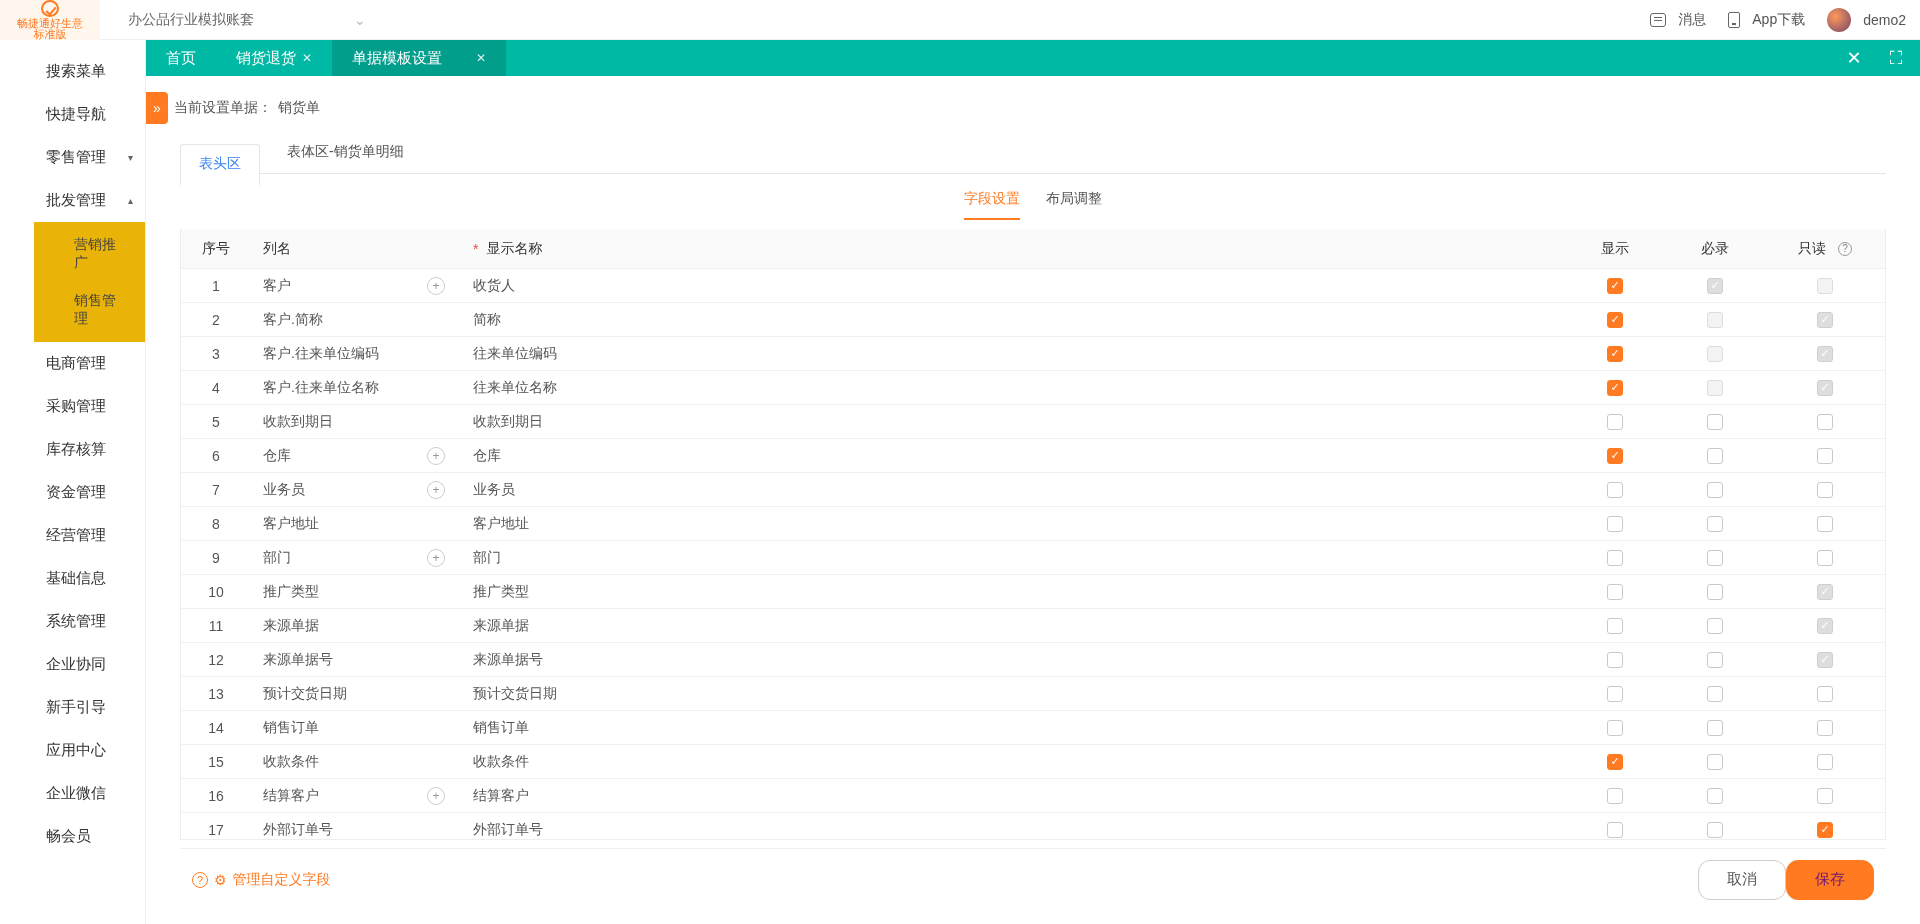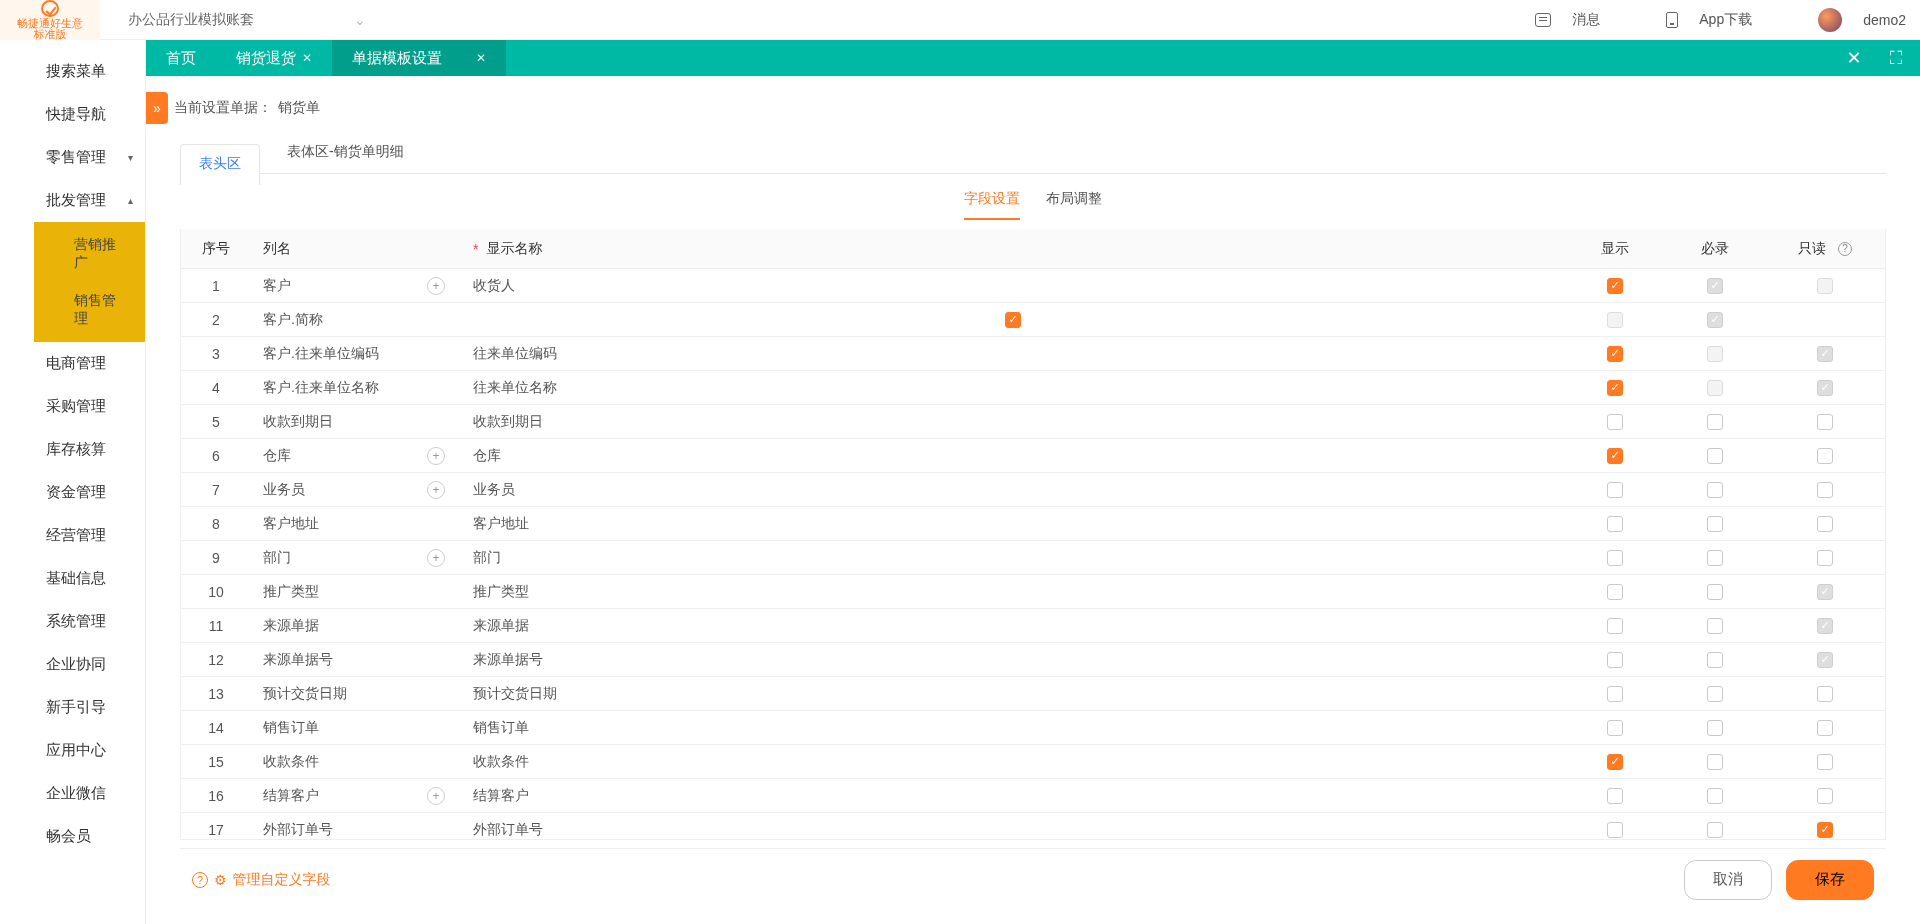--- a/index.html
+++ b/index.html
@@ -10,21 +10,21 @@
   .topbar { height: 40px; display: flex; align-items: center; padding: 0 14px 0 0; border-bottom: 1px solid #eee; }
   .brand { width: 100px; height: 40px; background: #fff7ee; display: flex; flex-direction: column; align-items: center; justify-content: center; line-height: 1; }
   .brand .logo { width: 18px; height: 18px; border: 2px solid #ff7a21; border-radius: 50%; position: relative; }
   .brand .logo::after { content: ""; position: absolute; left: 5px; top: 3px; width: 4px; height: 8px; border: 2px solid #ff7a21; border-top: none; border-left: none; transform: rotate(40deg); }
   .brand .t1 { font-size: 11px; color: #ff7a21; margin-top: 1px; }
   .brand .t2 { font-size: 11px; color: #ff7a21; }
   .account-sel { margin-left: 28px; color: #666; font-size: 14px; display: flex; align-items: center; gap: 100px; }
   .account-sel .caret { color: #bbb; }
   .spacer { flex: 1; }
   .top-right { display: flex; align-items: center; gap: 22px; color: #555; font-size: 14px; }
-  .tr-item { display: flex; align-items: center; gap: 21px; margin-left: 44px; }
+  .tr-item { display: flex; align-items: center; gap: 12px; }
   .icon { display: inline-block; }
   .avatar { width: 24px; height: 24px; border-radius: 50%; background: radial-gradient(circle at 35% 35%, #ff9a5a, #a66 60%, #744); }
 
   
   .shell { display: flex; height: calc(100% - 40px); }
   .nav { width: 112px; background: #fff; border-right: 1px solid #eee; padding-top: 10px; overflow-y: auto; margin-left: 34px; }
   .nav-item { padding: 12px 12px; font-size: 15px; color: #333; display: flex; justify-content: space-between; align-items: center; cursor: pointer; }
   .nav-item .arr { font-size: 10px; color: #666; }
   .nav-sub { background: #eab308; padding: 4px 16px; }
   .nav-sub .nav-item { padding: 10px 12px 10px 24px; font-size: 14px; color: #444; }
@@ -69,21 +69,21 @@
   .cb.on::after, .cb.dis-on::after { content: "✓"; font-size: 11px; line-height: 1; }
   .cb.dis { background: #f3f3f3; border-color: #ddd; }
   .cb.dis-on { background: #dedede; border-color: #cfcfcf; color: #fff; }
 
   
   .footer { height: 62px; margin: 8px 34px 14px; border-top: 1px solid #eee; display: flex; align-items: center; padding: 0 12px; }
   .manage-link { color: #ff7a21; display: flex; align-items: center; gap: 6px; font-size: 14px; }
   .manage-link .q { width: 16px; height: 16px; border: 1.5px solid #ff7a21; border-radius: 50%; display: inline-flex; align-items: center; justify-content: center; font-size: 11px; }
   .footer-spacer { flex: 1; }
   .btn { height: 40px; padding: 0 28px; border-radius: 12px; font-size: 15px; cursor: pointer; display: inline-flex; align-items: center; justify-content: center; border: 1px solid #ccc; background: #fff; color: #555; }
-  .btn.primary { background: #ff7a21; border-color: #ff7a21; color: #000000; margin-left: 14px; }
+  .btn.primary { background: #ff7a21; border-color: #ff7a21; color: #701a75; }
 
   
   .msg-ic { width: 16px; height: 14px; border: 1.5px solid #666; border-radius: 3px; position: relative; }
   .msg-ic::after { content: ""; position: absolute; left: 3px; top: 3px; right: 3px; height: 1.5px; background: #666; box-shadow: 0 3px 0 #666; }
   .app-ic { width: 12px; height: 16px; border: 1.5px solid #666; border-radius: 2px; position: relative; }
   .app-ic::after { content: ""; position: absolute; left: 3px; bottom: 2px; width: 4px; height: 1.5px; background: #666; }
   .ro-help { width: 14px; height: 14px; border: 1px solid #999; border-radius: 50%; display: inline-flex; align-items: center; justify-content: center; font-size: 10px; color: #888; }
 
   .tbody::-webkit-scrollbar { width: 10px; }
   .tbody::-webkit-scrollbar-thumb { background: #cfcfcf; border-radius: 5px; }
@@ -245,20 +245,21 @@
               </div>
               <div class="td center">
                 <span class="cb dis"></span>
               </div>
             </div>
             <div class="trow">
               <div class="td center">2</div>
               <div class="td colname-cell">
                 <span>客户.简称</span>
               </div>
+              <div class="td">简称</div>
               <div class="td center">
                 <span class="cb on"></span>
               </div>
               <div class="td center">
                 <span class="cb dis"></span>
               </div>
               <div class="td center">
                 <span class="cb dis-on"></span>
               </div>
             </div>

